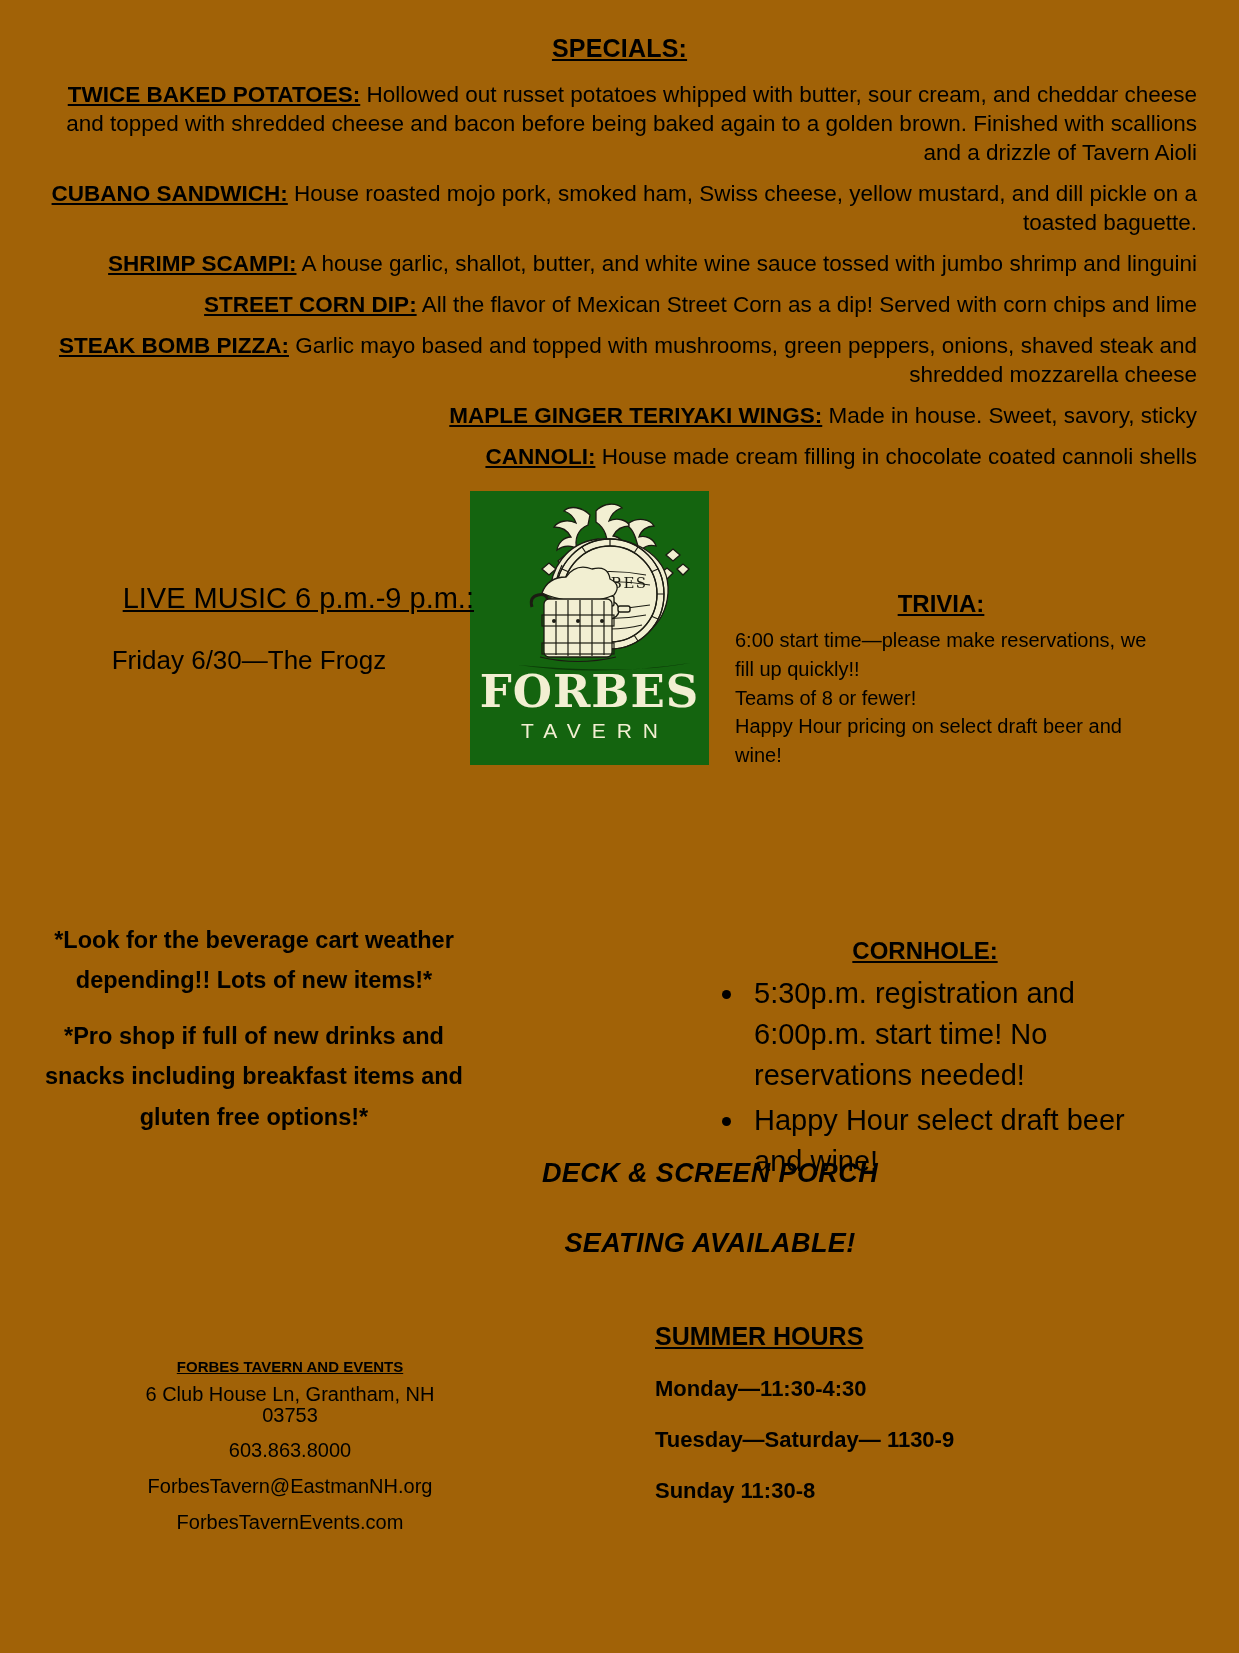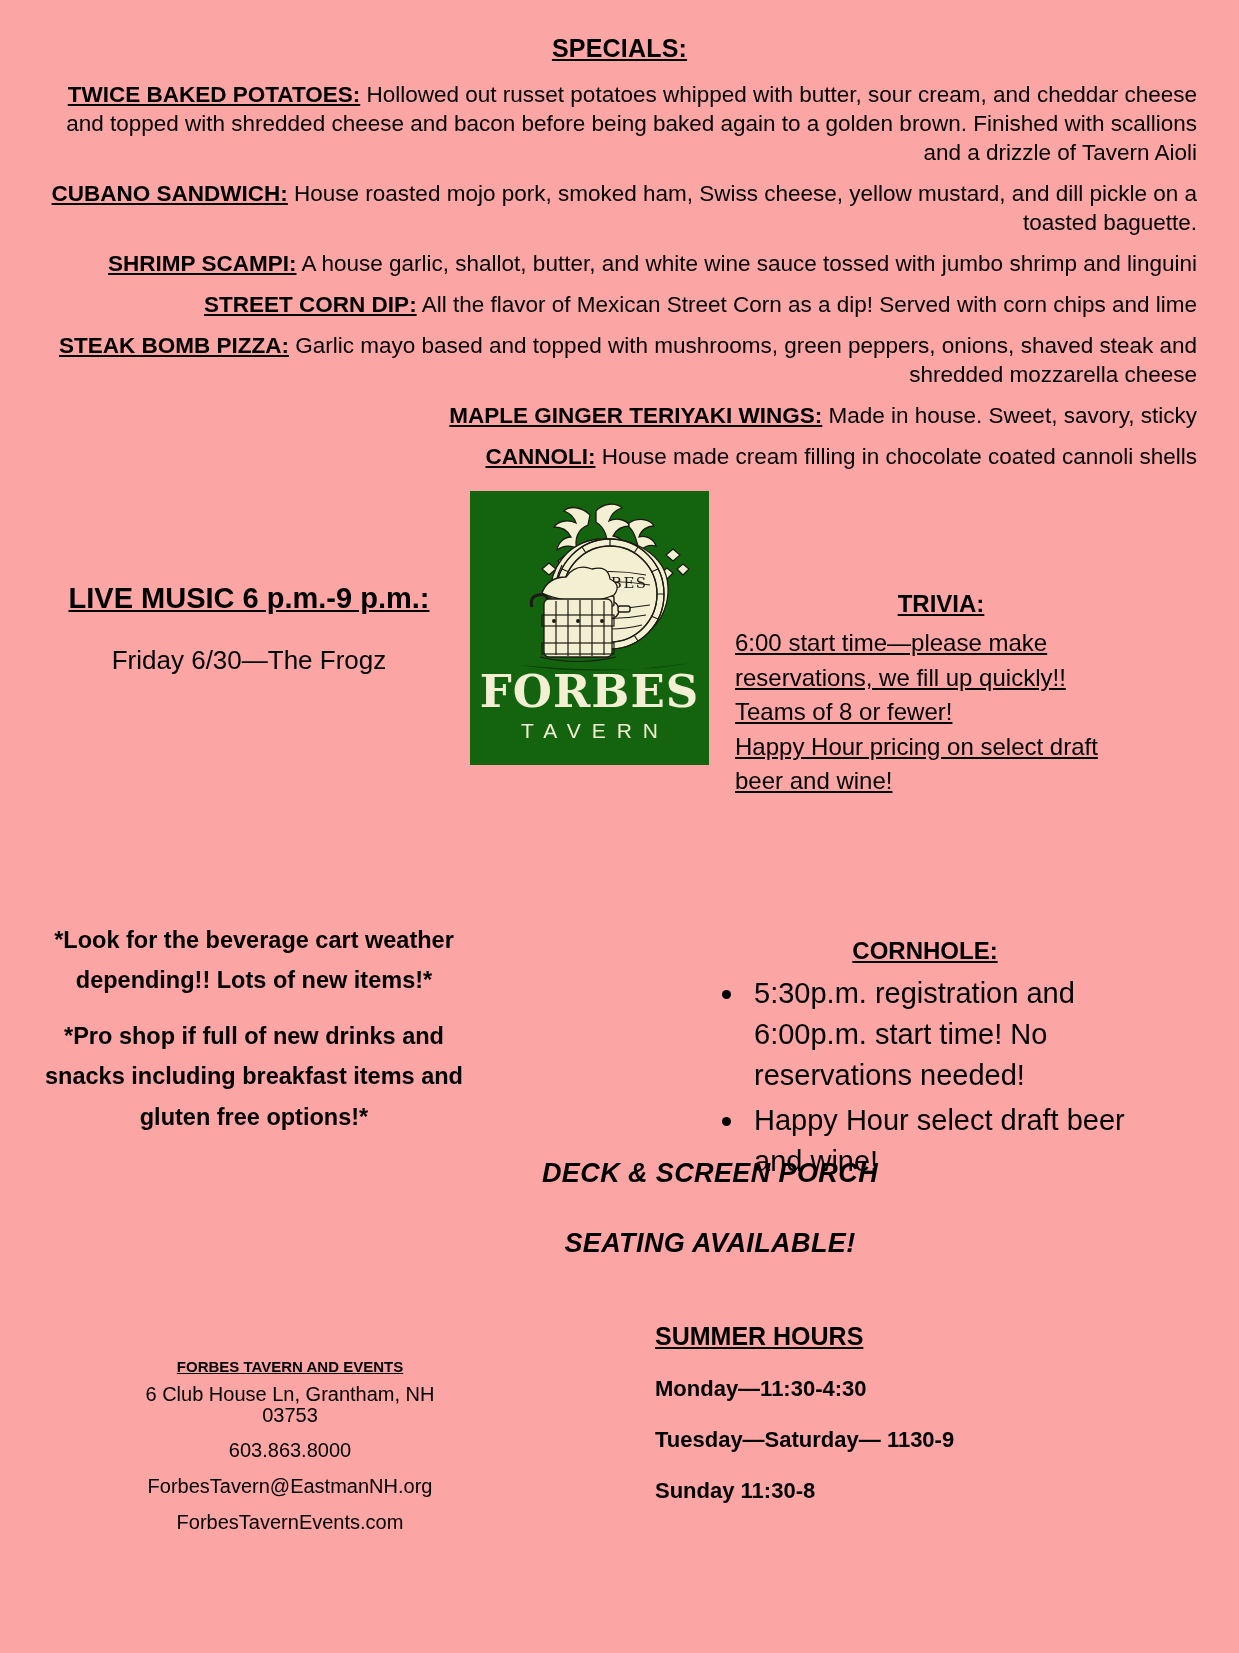--- a/index.html
+++ b/index.html
@@ -9,21 +9,21 @@
   }
   body {
     font-family: "Liberation Sans", sans-serif;
     color: #000000;
   }
   .page {
     position: relative;
     width: 1239px;
     height: 1653px;
     margin: 0 auto;
-    background: #fca5a5;
+    background: #a16207;
     overflow: hidden;
   }
 
   
   .specials {
     position: absolute;
     left: 0;
     top: 34px;
     width: 1239px;
   }
@@ -93,23 +93,24 @@
   
   .live-music {
     position: absolute;
     left: 24px;
     top: 582px;
     width: 450px;
     text-align: center;
   }
   .live-music-title {
     font-size: 29px;
-    font-weight: bold;
+    font-weight: normal;
     text-decoration: underline;
     white-space: nowrap;
+    text-align: right;
   }
   .live-music-entry {
     margin-top: 30px;
     font-size: 26px;
   }
 
   
   .trivia {
     position: absolute;
     left: 735px;
@@ -117,23 +118,22 @@
     width: 412px;
   }
   .trivia-title {
     text-align: center;
     font-size: 24px;
     font-weight: bold;
     text-decoration: underline;
     margin-bottom: 8px;
   }
   .trivia-line {
-    font-size: 24px;
+    font-size: 20px;
     line-height: 1.44;
-    text-decoration: underline;
   }
 
   
   .notes {
     position: absolute;
     left: 34px;
     top: 920px;
     width: 440px;
     text-align: center;
   }

